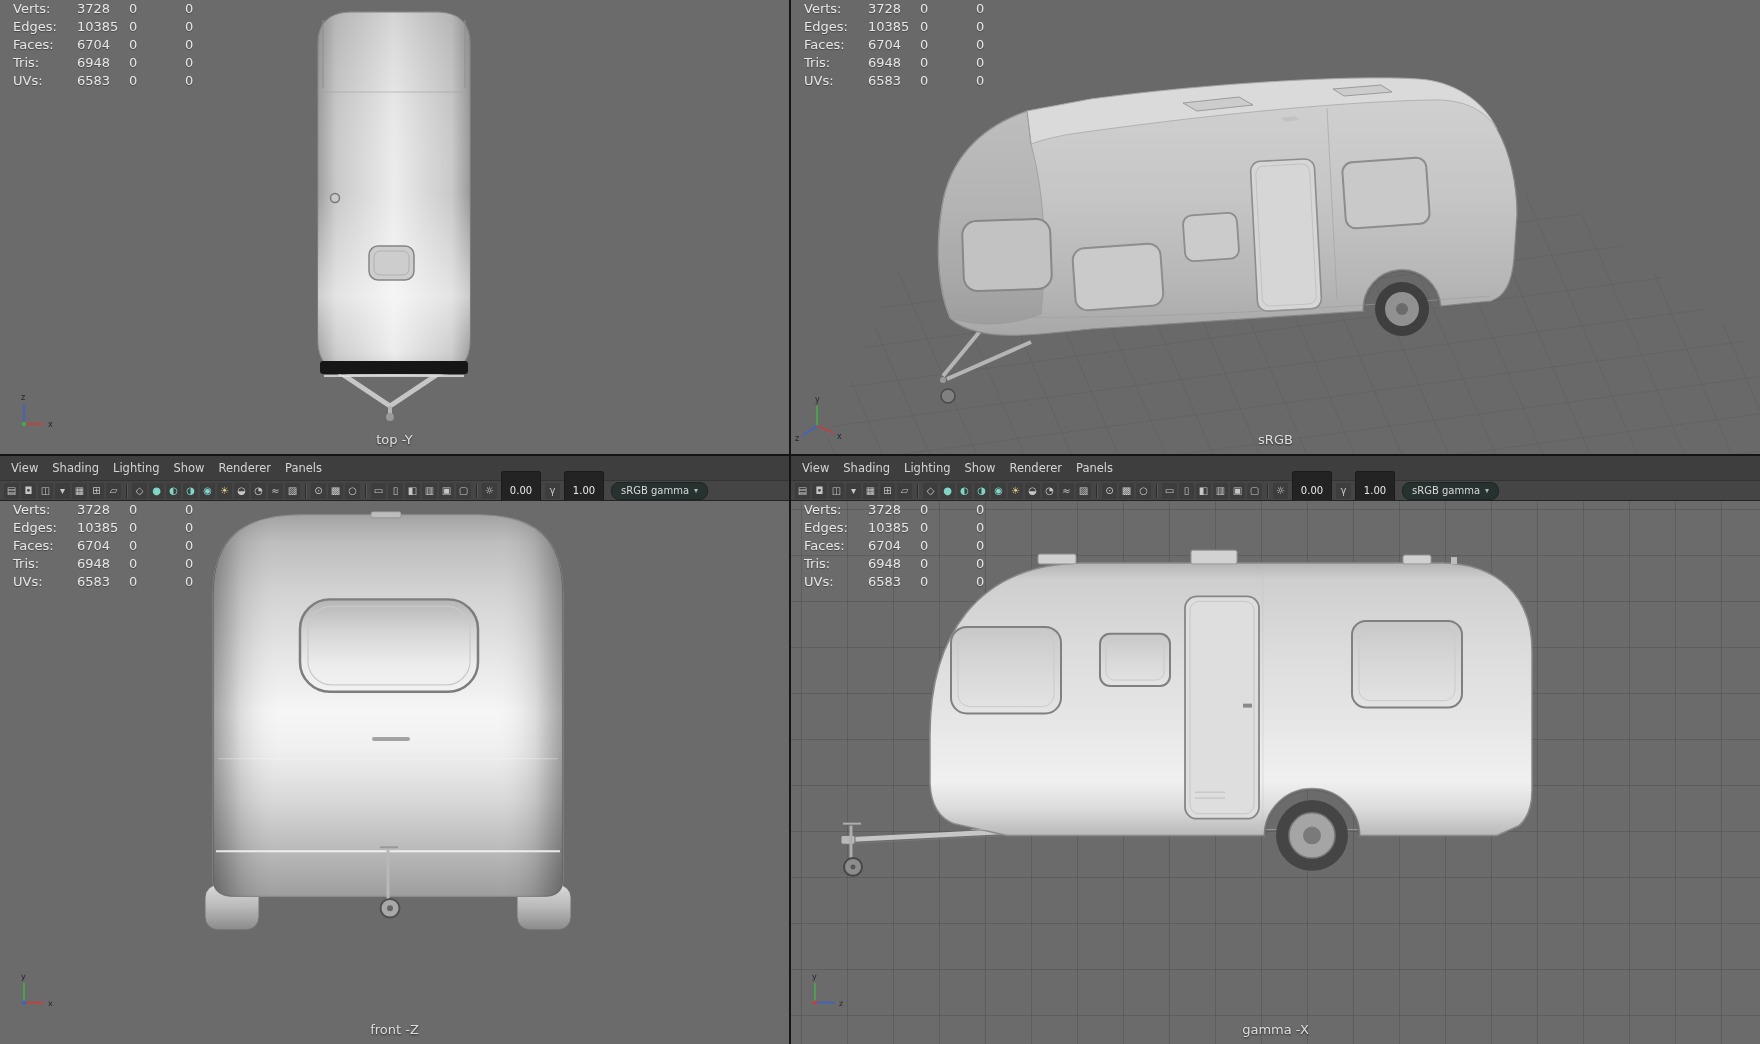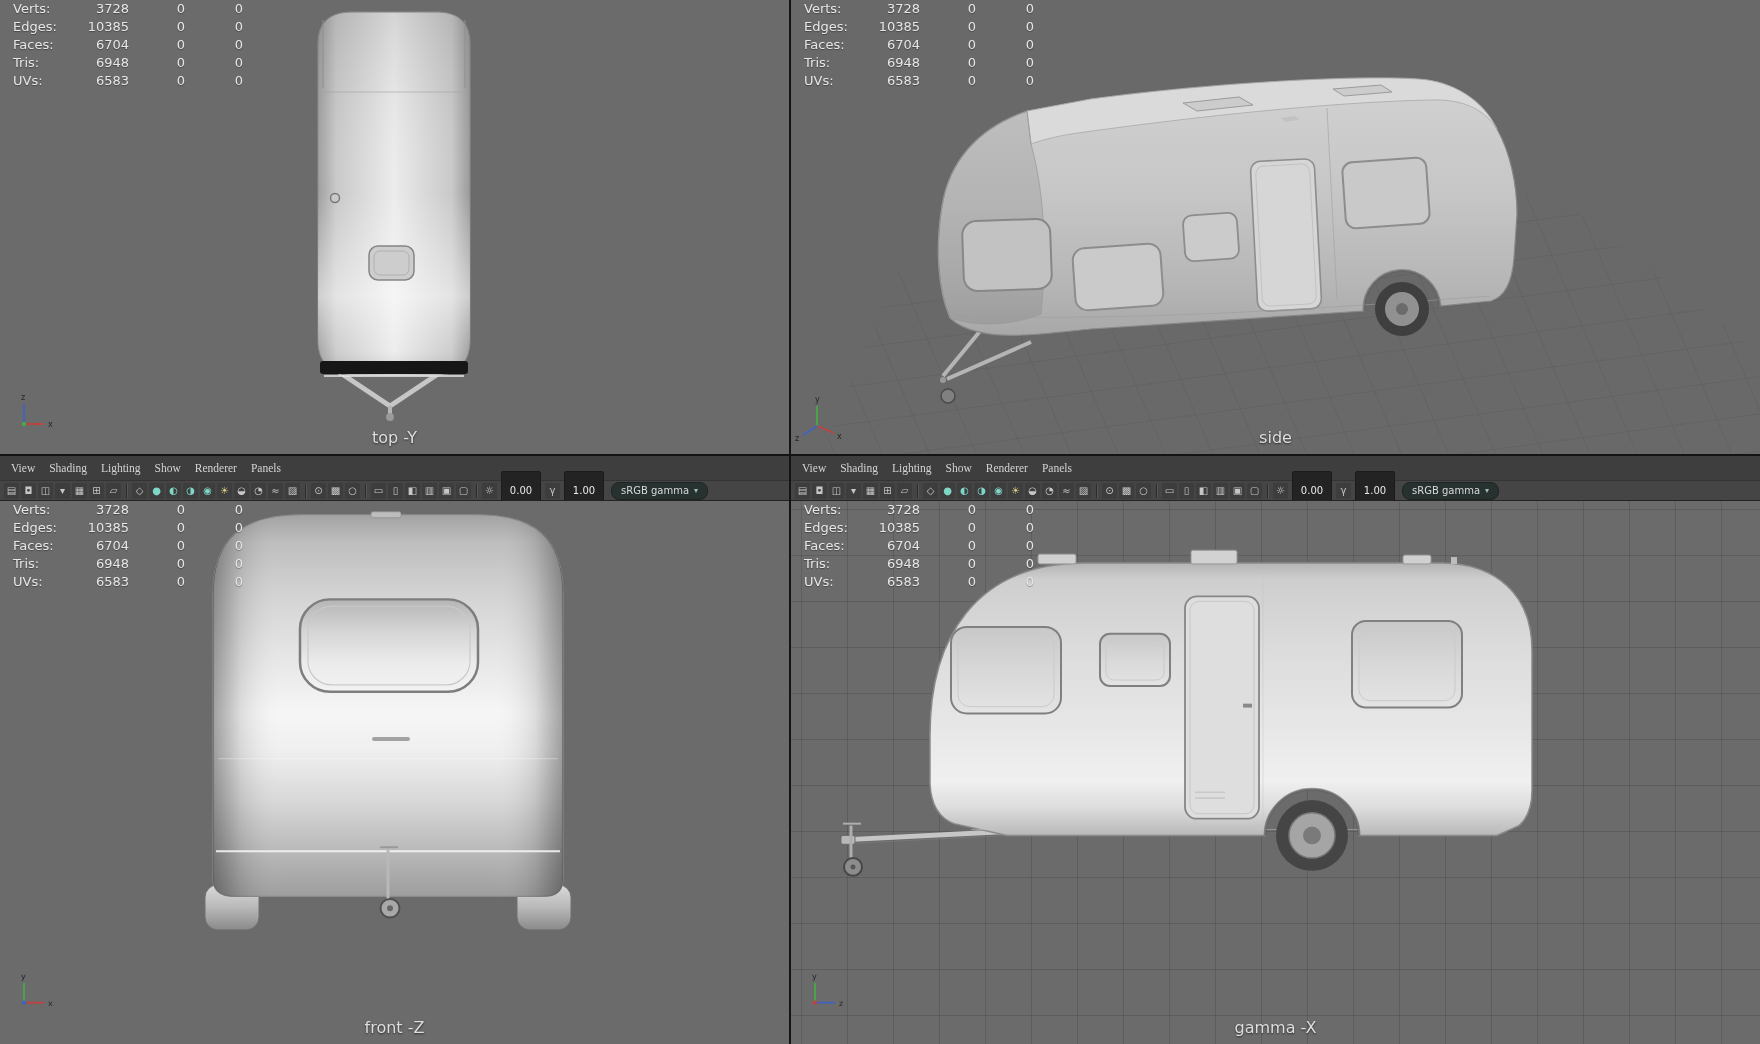--- a/index.html
+++ b/index.html
@@ -10,21 +10,21 @@
          grid-template-columns:789px 2px 969px;
          grid-template-rows:454px 2px 588px;
          background:#141414; }
 
   .divider { background:#141414; }
 
   .panel { position:relative; overflow:hidden; background:#6b6b6b; }
   .panel-bottom { display:flex; flex-direction:column; background:#3e3e3e; }
 
   .menubar { height:16px; background:#3e3e3e; display:flex; align-items:center;
-             padding:12px 4px; border-bottom:1px solid #343434;font-family:Liberation Serif, serif; }
+             padding:12px 4px; border-bottom:1px solid #343434; }
   .menu-item { font-size:11.5px; color:#d4d4d4; padding:0 7px; white-space:nowrap; }
 
   .toolbar { height:20px; background:#454545; display:flex; align-items:center;
              padding:0 3px; border-bottom:1px solid #232323; }
   .tb-icon { display:inline-flex; align-items:center; justify-content:center;
              width:15px; height:16px; margin:0 1px; font-size:10px; line-height:16px;
              color:#c6c6c6; background:#3d3d3d; border-radius:2px; }
   .tb-sep { width:1px; height:14px; background:#2c2c2c; margin:0 4px; box-shadow:1px 0 0 #565656; }
   .tb-field { background:#232323; color:#e9e9e9; font-size:10px; line-height:14px;
               min-width:40px; text-align:center; padding:12px 5px; margin:0 3px;
@@ -43,24 +43,24 @@
     background-size:46px 46px; background-position:10px 8px;
   }
 
   .vp-canvas { position:absolute; inset:0; width:100%; height:100%; display:block; }
 
   .hud { position:absolute; top:3px; left:13px; display:grid;
          grid-template-columns:64px 52px 56px 58px; row-gap:6px;
          font-size:13px; line-height:12px; color:#e7e7e7;
          text-shadow:0 1px 1px rgba(0,0,0,0.35); pointer-events:none; }
   .hud-label { text-align:left; }
-  .hud-val, .hud-extra { text-align:right; }
+  .hud-val, .hud-extra { }
 
   .vp-label { position:absolute; bottom:7px; left:0; right:0; text-align:center;
-              font-size:16px; color:#dedede; text-shadow:0 1px 2px rgba(0,0,0,0.6); }
+              font-size:13px; color:#dedede; text-shadow:0 1px 2px rgba(0,0,0,0.6); }
 </style>
 </head>
 <body>
 
 <div class="app">
 
   <div class="panel">
     <svg class="vp-canvas" viewBox="0 0 789 454" preserveAspectRatio="none">
       <defs>
         <linearGradient id="gTopH" x1="0" y1="0" x2="1" y2="0">
@@ -192,21 +192,21 @@
         <span class="hud-extra">0</span>
         <span class="hud-label">Tris:</span>
         <span class="hud-val">6948</span>
         <span class="hud-extra">0</span>
         <span class="hud-extra">0</span>
         <span class="hud-label">UVs:</span>
         <span class="hud-val">6583</span>
         <span class="hud-extra">0</span>
         <span class="hud-extra">0</span>
       </div>
-    <div class="vp-label">side</div>
+    <div class="vp-label">sRGB</div>
   </div>
 
   <div class="divider" style="grid-column:1/4"></div>
 
   <div class="panel panel-bottom">
     <div class="menubar">
         <span class="menu-item">View</span>
         <span class="menu-item">Shading</span>
         <span class="menu-item">Lighting</span>
         <span class="menu-item">Show</span>

